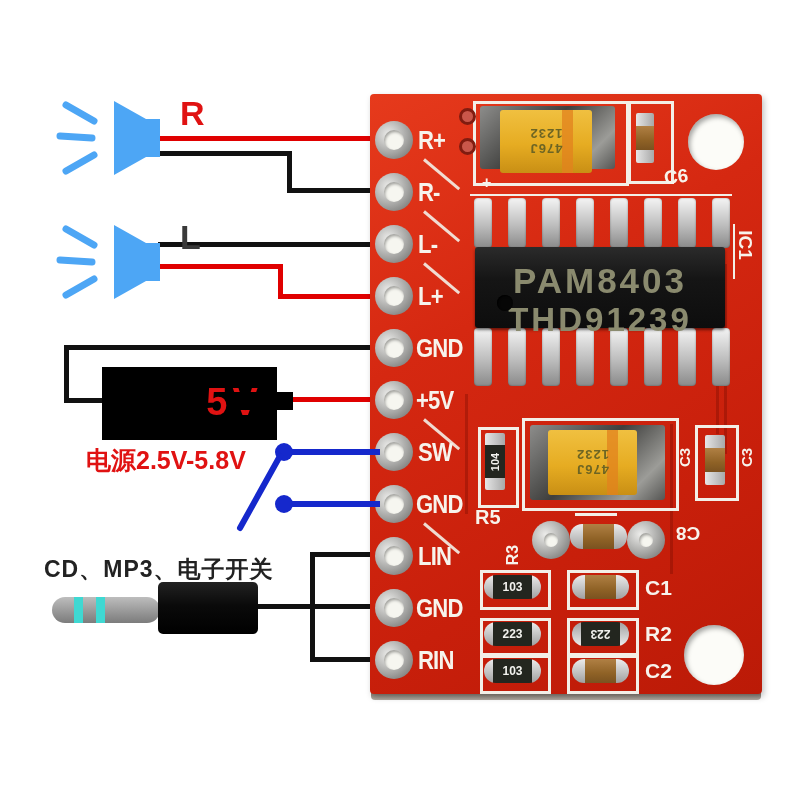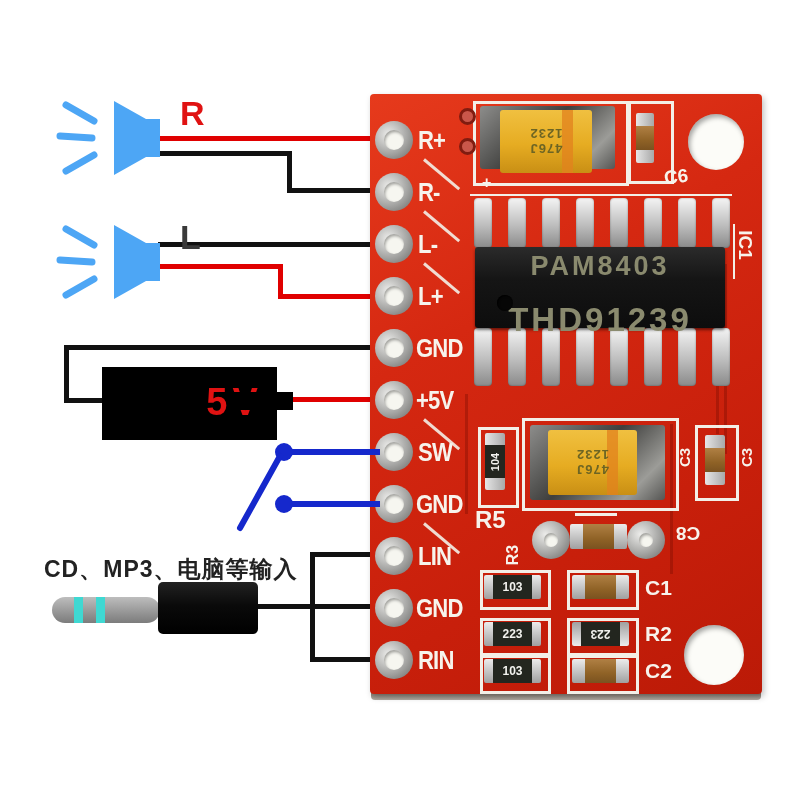--- a/index.html
+++ b/index.html
@@ -33,21 +33,21 @@
            border-radius:3px;}
   .tant{position:absolute;background:linear-gradient(180deg,#f0c040,#e6ac22 55%,#c98f14);
         border-radius:3px;overflow:hidden;}
   .tant .stripe{position:absolute;top:0;width:11px;height:100%;background:rgba(225,130,30,.75);}
   .tant .txt{position:absolute;left:0;top:0;width:100%;height:100%;display:flex;flex-direction:column;
         align-items:center;justify-content:center;transform:rotate(180deg);
         color:#6d6524;font-size:13px;font-weight:bold;line-height:15px;letter-spacing:1px;}
   .vcomp{position:absolute;display:flex;flex-direction:column;border-radius:2px;overflow:hidden;}
   .vcomp .cap{background:linear-gradient(90deg,#e6e6e6,#a8a8a8);}
   .vcomp .mid{flex:1;}
-  .hcomp{position:absolute;display:flex;border-radius:2px;overflow:hidden;}
+  .hcomp{position:absolute;display:flex;border-radius:12px;overflow:hidden;}
   .hcomp .cap{background:linear-gradient(180deg,#ececec,#a0a0a0);}
   .hcomp .mid{flex:1;display:flex;align-items:center;justify-content:center;}
   .res-mid{background:#23261f;color:#f2f2ee;font-size:12px;font-weight:bold;}
   .brown-mid{background:linear-gradient(180deg,#b08044,#8f6226 60%,#7a5220);}
   .chip{position:absolute;left:105px;top:153px;width:250px;height:81px;z-index:3;
         background:linear-gradient(180deg,#2b2b2b,#151515 40%,#0d0d0d);border-radius:3px;
         box-shadow:0 2px 3px rgba(0,0,0,.5);}
   .chip .t{position:absolute;width:100%;text-align:center;color:#8a8a6e;font-weight:bold;
         letter-spacing:3px;}
   .pin{position:absolute;width:18px;background:linear-gradient(180deg,#f4f4f4,#bdbdbd 55%,#8a8a8a);
@@ -106,30 +106,31 @@
     <line x1="10" y1="6" x2="38" y2="22" stroke="#4da6f5" stroke-width="7" stroke-linecap="round"></line>
     <line x1="4" y1="37" x2="36" y2="39" stroke="#4da6f5" stroke-width="7" stroke-linecap="round"></line>
     <line x1="10" y1="72" x2="38" y2="56" stroke="#4da6f5" stroke-width="7" stroke-linecap="round"></line>
   </svg>
   <div class="annot lab-blk" style="left:180px;top:218px;font-size:34px;color:#3a3a3a">L</div>
 
   <div class="bluebox" style="left:102px;top:367px;width:130px;height:73px">
     <div class="lab-red" style="position:absolute;width:100%;text-align:center;top:14px;font-size:38px;letter-spacing:5px">5V</div>
   </div>
   <div class="bluebox" style="left:232px;top:392px;width:16px;height:18px"></div>
+  <div class="annot lab-red" style="left:86px;top:444px;font-size:25px">电源2.5V-5.8V</div>
 
   <svg class="annot" style="left:230px;top:442px" width="150" height="95" viewBox="0 0 150 95">
     <line x1="54" y1="10" x2="150" y2="10" stroke="#1528cc" stroke-width="6"></line>
     <line x1="54" y1="62" x2="150" y2="62" stroke="#1528cc" stroke-width="6"></line>
     <circle cx="54" cy="10" r="9" fill="#1528cc"></circle>
     <circle cx="54" cy="62" r="9" fill="#1528cc"></circle>
     <line x1="50" y1="14" x2="10" y2="86" stroke="#1528cc" stroke-width="6" stroke-linecap="round"></line>
   </svg>
 
-  <div class="annot lab-blk" style="left:44px;top:554px;font-size:23px;letter-spacing:1px">CD、MP3、电脑等输入</div>
+  <div class="annot lab-blk" style="left:44px;top:554px;font-size:23px;letter-spacing:1px">CD、MP3、电子开关</div>
   <div class="jack-barrel"></div>
   <div class="jack-ring" style="left:74px"></div>
   <div class="jack-ring" style="left:96px"></div>
   <div class="jack-body"></div>
 
   <div class="board-edge"></div>
   <div class="board">
 
     <div class="trace" style="left:346px;top:170px;width:3px;height:170px"></div>
     <div class="trace" style="left:354px;top:170px;width:3px;height:190px"></div>
@@ -223,21 +224,21 @@
     <div class="pin" style="left:342px;top:104px;height:50px"></div>
     <div class="pin" style="left:104px;top:234px;height:58px"></div>
     <div class="pin" style="left:138px;top:234px;height:58px"></div>
     <div class="pin" style="left:172px;top:234px;height:58px"></div>
     <div class="pin" style="left:206px;top:234px;height:58px"></div>
     <div class="pin" style="left:240px;top:234px;height:58px"></div>
     <div class="pin" style="left:274px;top:234px;height:58px"></div>
     <div class="pin" style="left:308px;top:234px;height:58px"></div>
     <div class="pin" style="left:342px;top:234px;height:58px"></div>
     <div class="chip">
-      <div class="t" style="top:4px;font-size:27px">PAM8403</div>
+      <div class="t" style="top:14px;font-size:35px">PAM8403</div>
       <div class="t" style="top:54px;font-size:33px">THD91239</div>
       <div style="position:absolute;left:22px;top:48px;width:16px;height:16px;border-radius:50%;background:#060606;box-shadow:inset 1px 1px 2px #000"></div>
     </div>
     <div class="sline" style="left:363px;top:130px;width:2px;height:55px"></div>
     <div class="silk rot90" style="left:360px;top:140px;font-size:19px">IC1</div>
 
     <div class="silkbox" style="left:108px;top:333px;width:35px;height:75px"></div>
     <div class="vcomp" style="left:115px;top:339px;width:20px;height:57px">
       <div class="cap" style="height:12px"></div>
       <div class="mid res-mid" style="display:flex;align-items:center;justify-content:center">
@@ -247,21 +248,21 @@
     </div>
     <div class="silkbox" style="left:152px;top:324px;width:151px;height:87px"></div>
     <div class="padblob" style="left:160px;top:331px;width:135px;height:75px"></div>
     <div class="tant" style="left:178px;top:336px;width:89px;height:65px">
       <div class="stripe" style="left:59px"></div>
       <div class="txt">
         <span>476J</span>
         <span>1232</span>
       </div>
     </div>
-    <div class="silk" style="left:105px;top:412px;font-size:24px">R5</div>
+    <div class="silk" style="left:105px;top:412px;font-size:20px">R5</div>
     <div class="silk rotm90" style="left:133px;top:452px;font-size:16px">R3</div>
 
     <div class="silkbox" style="left:325px;top:331px;width:38px;height:70px"></div>
     <div class="vcomp" style="left:335px;top:341px;width:20px;height:50px">
       <div class="cap" style="height:13px"></div>
       <div class="mid brown-mid"></div>
       <div class="cap" style="height:13px"></div>
     </div>
     <div class="silk rotm90" style="left:305px;top:355px;font-size:15px">C3</div>
     <div class="silk rotm90" style="left:367px;top:355px;font-size:15px">C3</div>

